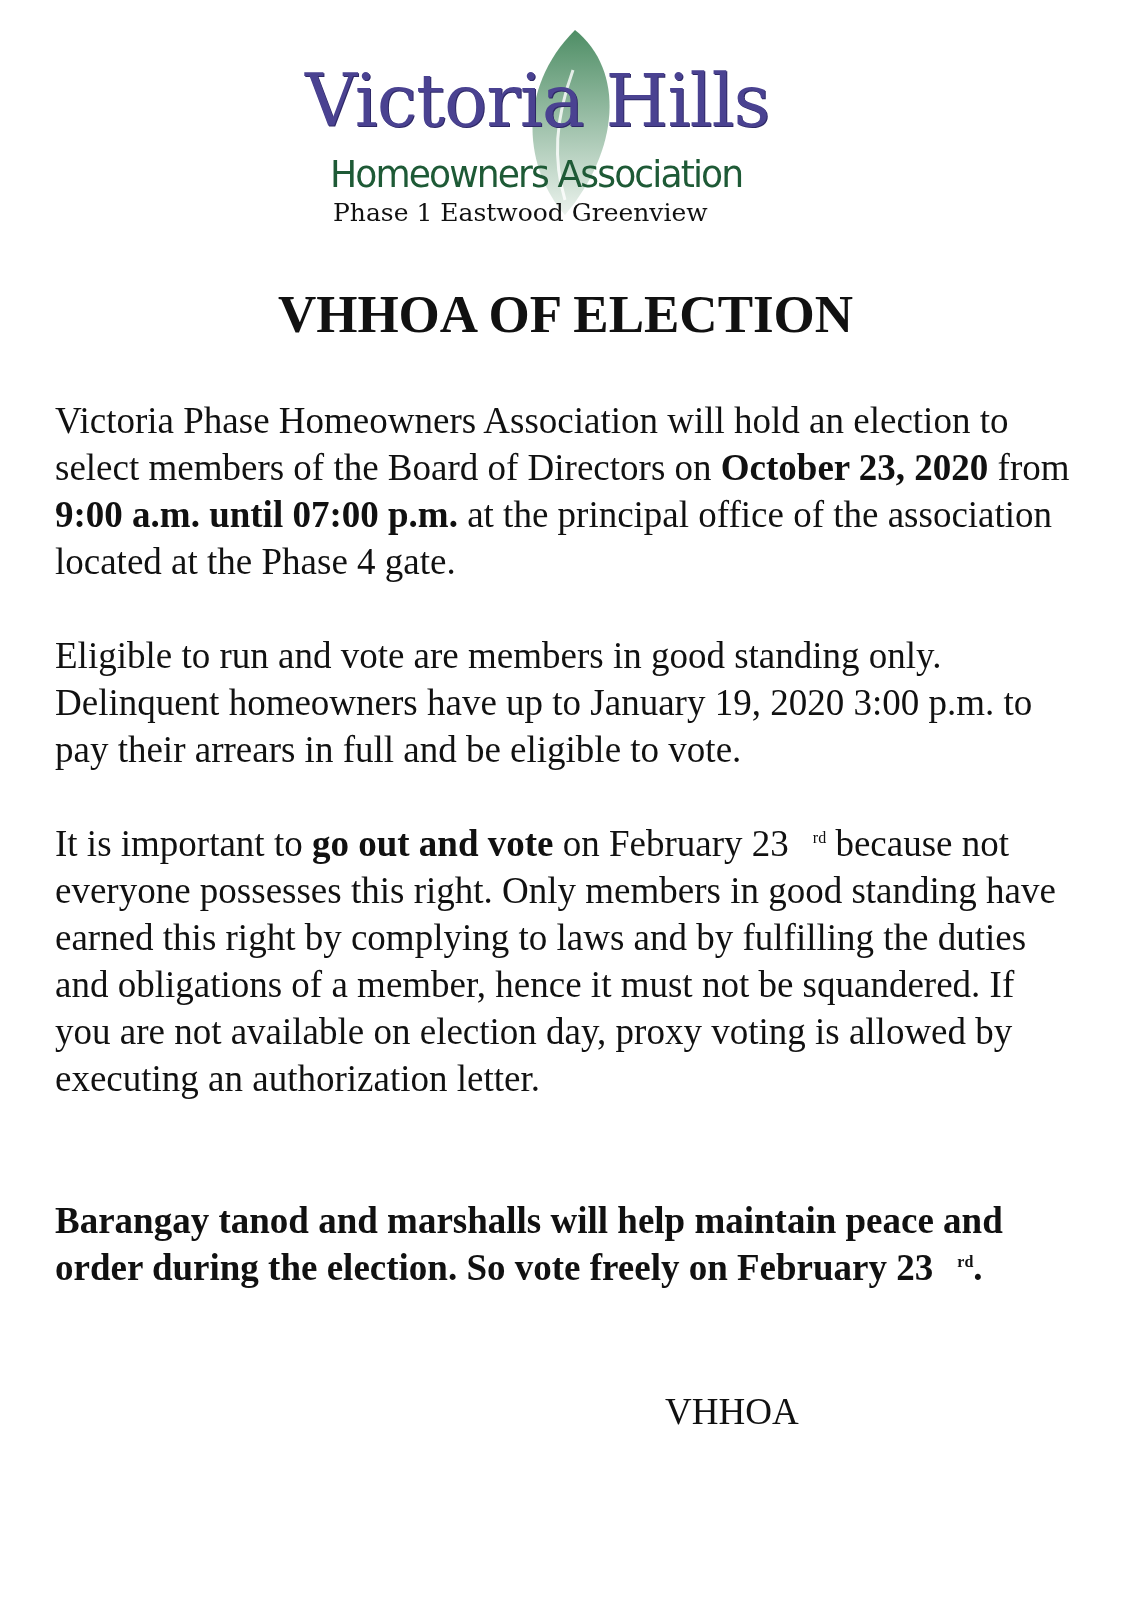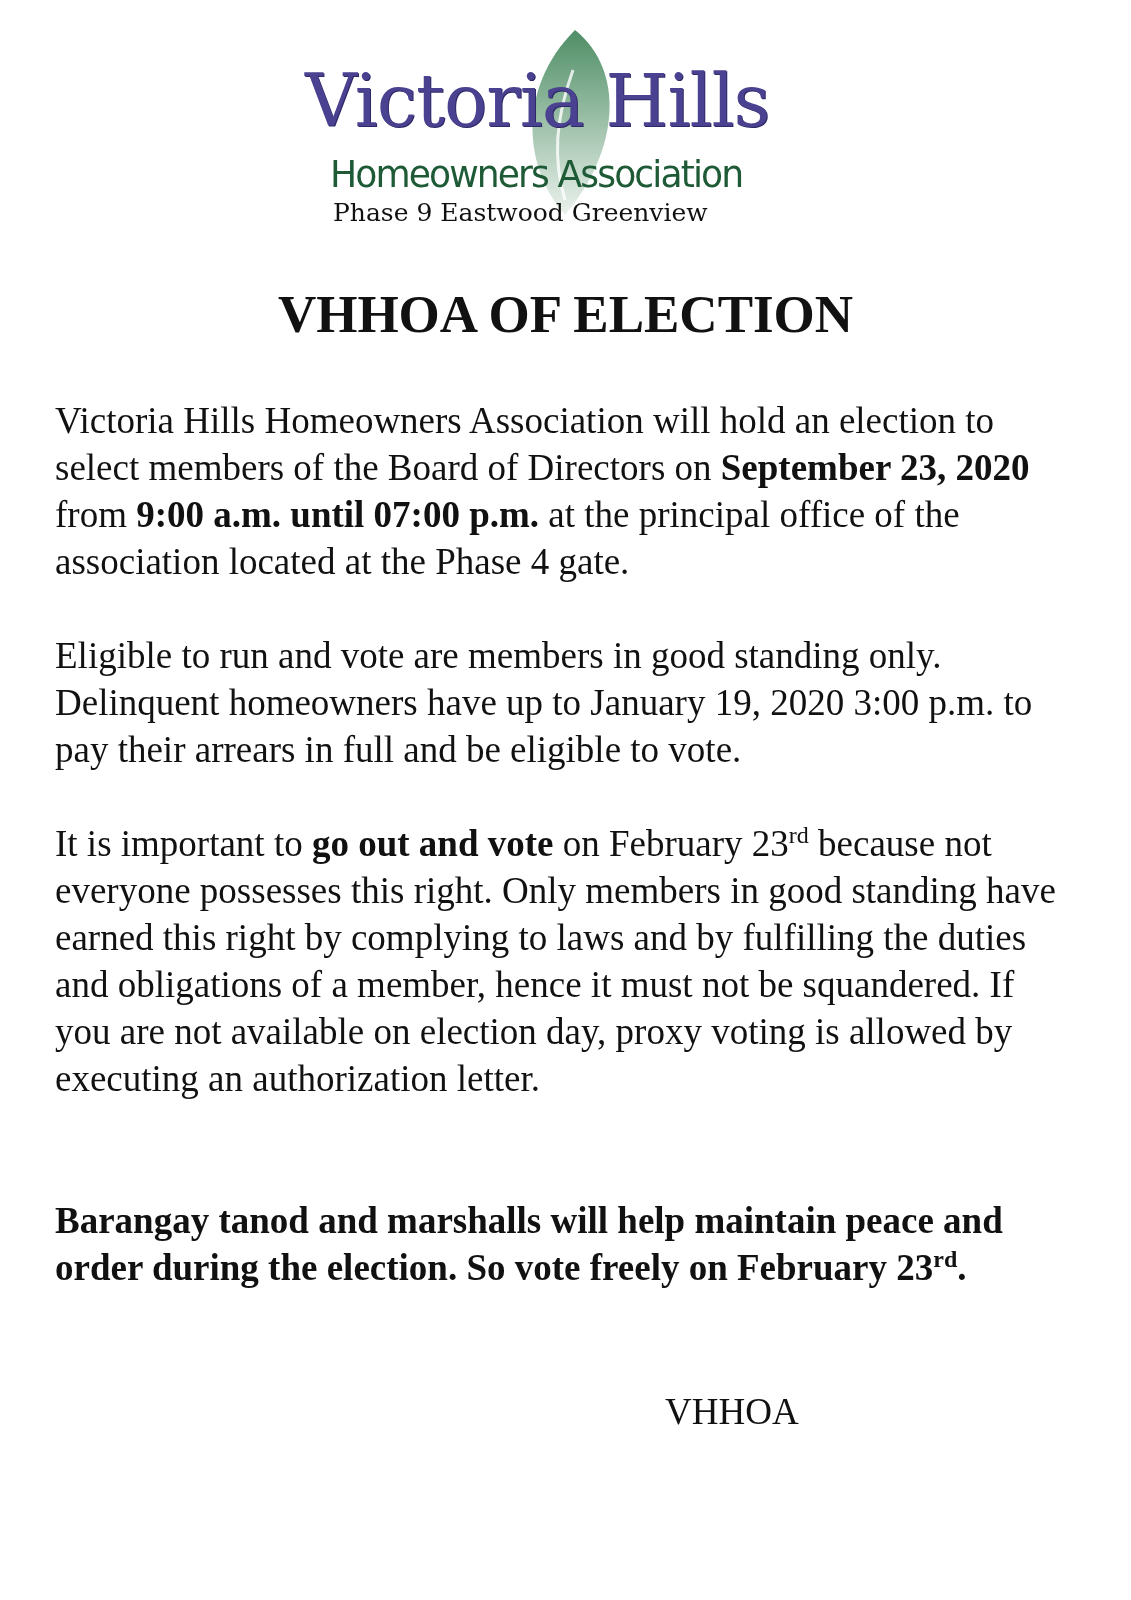--- a/index.html
+++ b/index.html
@@ -6,45 +6,45 @@
   body { width:1131px; height:1600px; position:relative; overflow:hidden; font-family:"Liberation Serif", serif; color:#111; }
   .logo { position:absolute; left:305px; top:25px; width:480px; height:210px; }
   .leaf { position:absolute; left:210px; top:5px; width:110px; height:185px; }
   .logo-title { position:absolute; left:0; top:40px; font-family:"DejaVu Serif", serif; font-size:72px; color:#4a4291; letter-spacing:-1px; line-height:1; font-style:normal;
      text-shadow: 1px 1px 0 #2e2866; }
   .logo-sub { position:absolute; left:25px; top:130px; font-family:"DejaVu Sans", sans-serif; font-size:38px; color:#1e5a36; letter-spacing:-2px; line-height:1; font-weight:normal; transform:scaleX(0.95); transform-origin:left; }
   .logo-loc { position:absolute; left:28px; top:175px; font-family:"DejaVu Serif", serif; font-size:25px; color:#111; line-height:1; }
   .title { position:absolute; left:0; width:1131px; top:288px; text-align:center; font-size:53px; font-weight:bold; line-height:1; }
   .para { position:absolute; left:55px; width:1020px; font-size:37px; line-height:47px; margin:0; }
   .para b { font-weight:bold; }
-  sup { font-size:24px; vertical-align:super; line-height:0; }
+  sup { font-size:16px; vertical-align:super; line-height:0;margin-left:24px; }
   .sig { position:absolute; left:665px; top:1390px; font-size:37px; }
 </style>
 </head>
 <body>
 
 <div class="logo">
   <svg class="leaf" viewBox="0 0 110 185">
     <defs>
       <linearGradient id="lg" x1="0" y1="0" x2="0" y2="1">
         <stop offset="0" stop-color="#2f7a4a"></stop>
         <stop offset="1" stop-color="#e8f0ea"></stop>
       </linearGradient>
     </defs>
     <path d="M60 0 C 110 40, 105 120, 50 185 C 10 140, 0 60, 60 0 Z" fill="url(#lg)" opacity="0.85"></path>
     <path d="M58 40 C 40 90, 38 130, 50 170" stroke="#ffffff" stroke-width="3" fill="none" opacity="0.8"></path>
   </svg>
   <div class="logo-title">Victoria Hills</div>
   <div class="logo-sub">Homeowners Association</div>
-  <div class="logo-loc">Phase 9 Eastwood Greenview</div>
+  <div class="logo-loc">Phase 1 Eastwood Greenview</div>
 </div>
 
 <div class="title">VHHOA OF ELECTION</div>
 
-<p class="para" style="top:397px;"><span>Victoria Hills Homeowners Association will hold an election to select members of the Board of Directors on </span><b>September 23, 2020</b><span> from </span><b>9:00 a.m. until 07:00 p.m.</b><span> at the principal office of the association located at the Phase 4 gate.</span></p>
+<p class="para" style="top:397px;"><span>Victoria Phase Homeowners Association will hold an election to select members of the Board of Directors on </span><b>October 23, 2020</b><span> from </span><b>9:00 a.m. until 07:00 p.m.</b><span> at the principal office of the association located at the Phase 4 gate.</span></p>
 
 <p class="para" style="top:632px;">Eligible to run and vote are members in good standing only. Delinquent homeowners have up to January 19, 2020 3:00 p.m. to pay their arrears in full and be eligible to vote.</p>
 
 <p class="para" style="top:820px;"><span>It is important to </span><b>go out and vote</b><span> on February 23</span><sup>rd</sup><span> because not everyone possesses this right.  Only members in good standing have earned this right by complying to laws and by fulfilling the duties and obligations of a member, hence it must not be squandered.  If you are not available on election day, proxy voting is allowed by executing an authorization letter.</span></p>
 
 <p class="para" style="top:1197px;font-weight:bold;"><span>Barangay tanod and marshalls will help maintain peace and order during the election.  So vote freely on February 23</span><sup>rd</sup><span>.</span></p>
 
 <div class="sig">VHHOA</div>
 
 </body></html>

